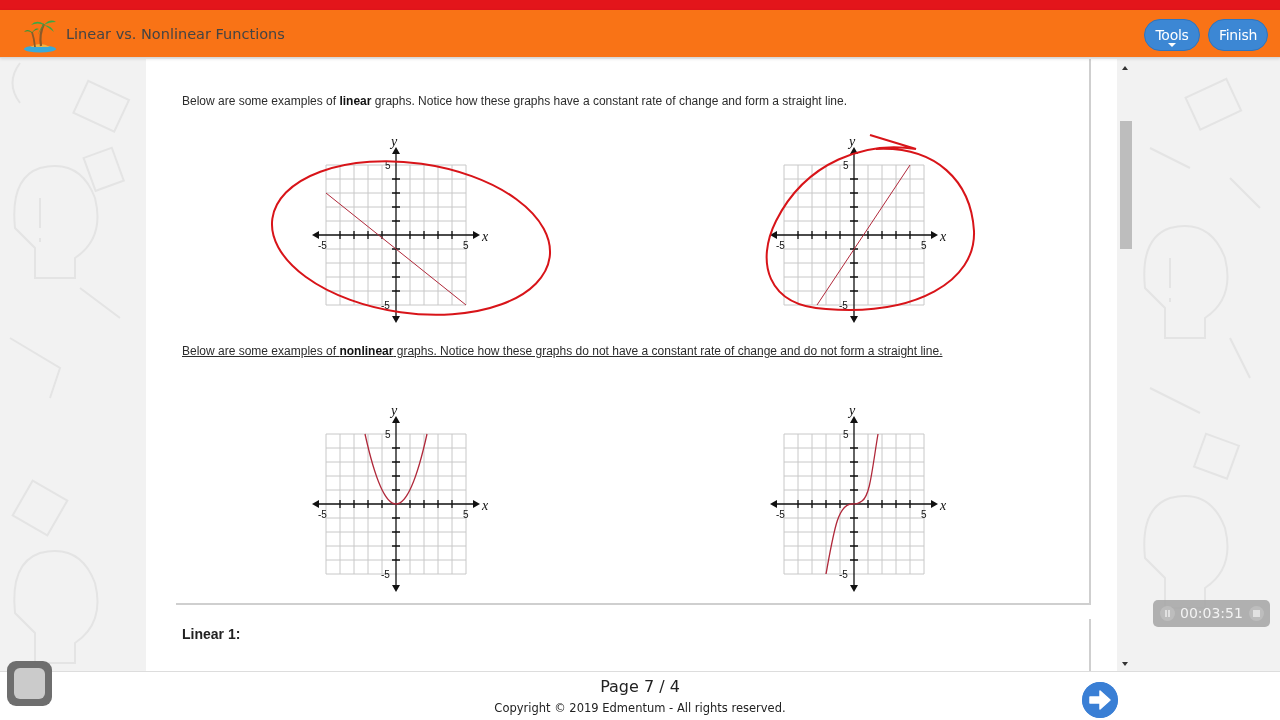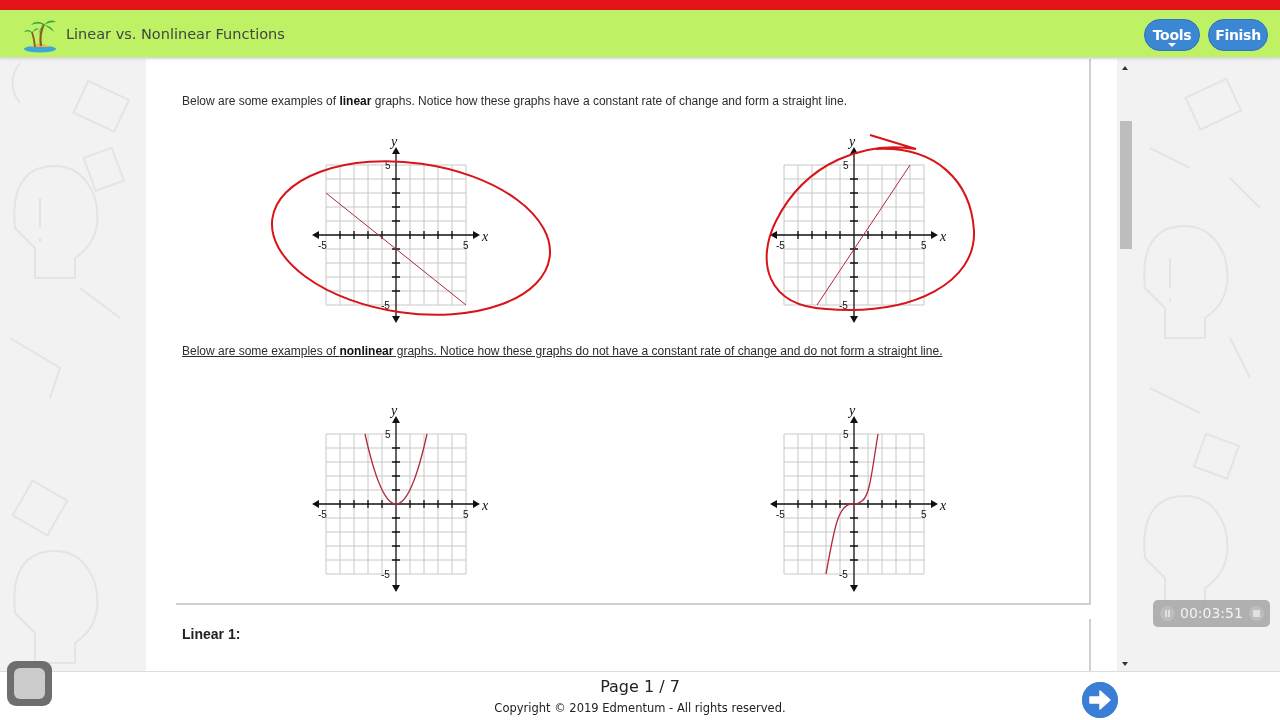--- a/index.html
+++ b/index.html
@@ -1,23 +1,23 @@
 <!DOCTYPE html>
 <html><head>
 <meta charset="utf-8">
 <style>
   * { box-sizing: border-box; margin: 0; padding: 0; }
   html, body { width: 1280px; height: 720px; overflow: hidden; }
   body { font-family: "Liberation Sans", sans-serif; background: #f2f2f2; position: relative; color: #222; }
 
   .topbar-red { position: absolute; left: 0; top: 0; width: 1280px; height: 10px; background: #e3151b; }
-  .header { position: absolute; left: 0; top: 10px; width: 1280px; height: 48px; background: #bef264; border-bottom: 1px solid #d8d8d8; box-shadow: 0 1px 3px rgba(0,0,0,0.12); z-index: 3; }
+  .header { position: absolute; left: 0; top: 10px; width: 1280px; height: 48px; background: #f97316; border-bottom: 1px solid #d8d8d8; box-shadow: 0 1px 3px rgba(0,0,0,0.12); z-index: 3; }
   .logo { position: absolute; left: 22px; top: 6px; width: 38px; height: 38px; }
   .app-title { position: absolute; left: 66px; top: 16px; font-family: "DejaVu Sans", sans-serif; font-size: 14.5px; color: #444; }
-  .hbtn { position: absolute; top: 9px; height: 32px; border-radius: 16px; background: #3c87d4; color: #fff; font-family: "DejaVu Sans", sans-serif; font-weight: bold; font-size: 14px; border: 1px solid #2f74bd; display: flex; align-items: center; justify-content: center; letter-spacing: -0.3px; }
+  .hbtn { position: absolute; top: 9px; height: 32px; border-radius: 16px; background: #3c87d4; color: #fff; font-family: "DejaVu Sans", sans-serif; font-weight: normal; font-size: 14px; border: 1px solid #2f74bd; display: flex; align-items: center; justify-content: center; letter-spacing: -0.3px; }
   .tools-btn { left: 1144px; width: 56px; }
   .tools-caret { position: absolute; left: 50%; bottom: 3px; margin-left: -4px; width: 0; height: 0; border-left: 4px solid transparent; border-right: 4px solid transparent; border-top: 4px solid #fff; }
   .finish-btn { left: 1208px; width: 60px; text-align: center; }
 
   .bg-doodles { position: absolute; left: 0; top: 58px; width: 1280px; height: 614px; overflow: hidden; }
 
   .content { position: absolute; left: 146px; top: 59px; width: 971px; height: 612px; background: #fff; overflow: hidden; }
   .card { position: absolute; left: 30px; top: 0; width: 915px; height: 546px; border-right: 2px solid #cfcfcf; border-bottom: 2px solid #cfcfcf; }
   .card2 { position: absolute; left: 30px; top: 560px; width: 915px; height: 60px; border-right: 2px solid #cfcfcf; }
   .para { position: absolute; left: 36px; font-size: 12px; color: #2c2c2c; line-height: 20px; }
@@ -191,21 +191,21 @@
   <span class="timer-pause"></span>
   <span class="timer-text">00:03:51</span>
   <span class="timer-stop"></span>
 </div>
 
 <div class="left-btn">
   <div class="left-btn-inner"></div>
 </div>
 
 <div class="footer">
-  <div class="page-indicator">Page 1 / 7</div>
+  <div class="page-indicator">Page 7 / 4</div>
   <div class="copyright">Copyright © 2019 Edmentum - All rights reserved.</div>
   <svg class="next-btn" viewBox="0 0 36 36">
     <circle cx="18" cy="18" r="18" fill="#3a7fd5"></circle>
     <g>
         <path d="M8 15 H18 V9 L28 18 L18 27 V21 H8 Z" fill="#fff" stroke="#fff" stroke-width="1.5" stroke-linejoin="round"></path>
       </g>
   </svg>
 </div>
 
 </body></html>

